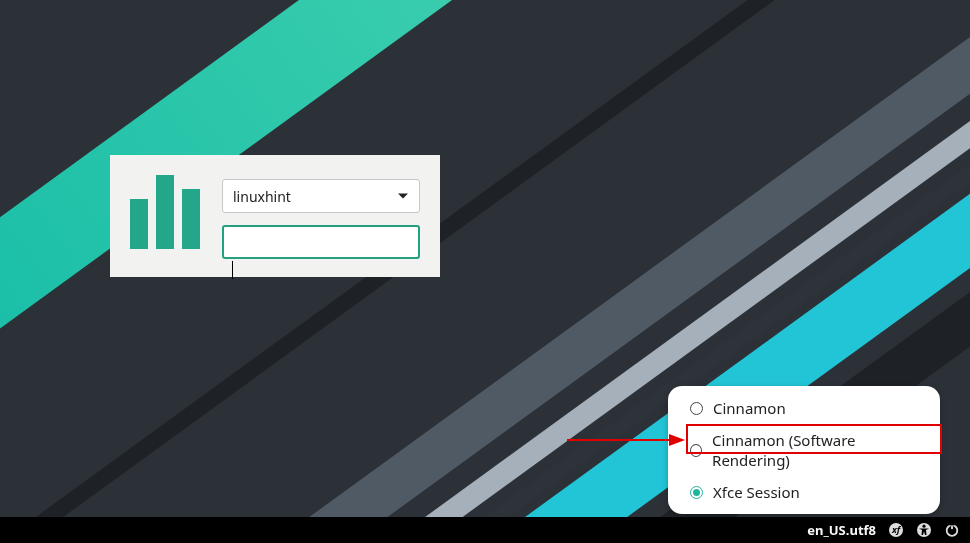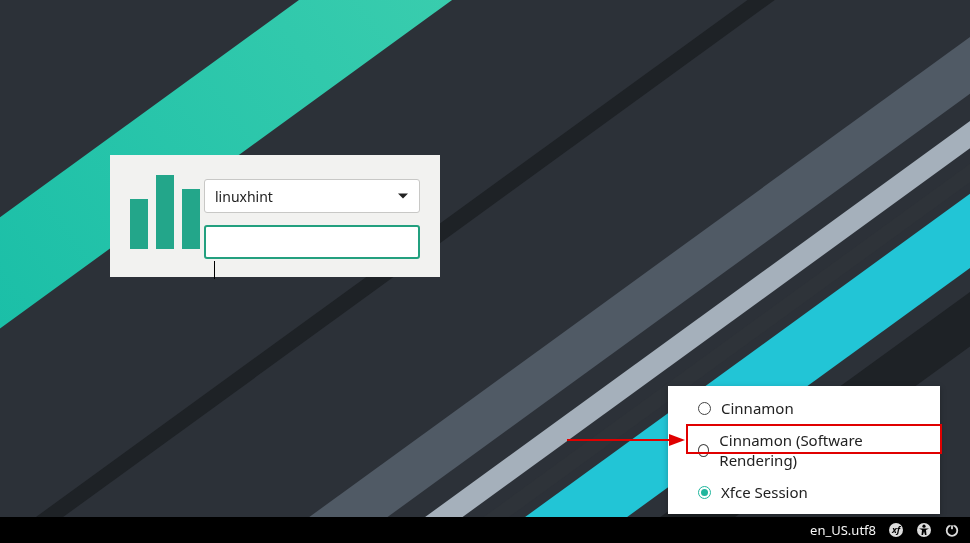--- a/index.html
+++ b/index.html
@@ -9,51 +9,51 @@
     .stripe { position: absolute; transform: rotate(-36deg); transform-origin: center; }
     .stripe.a { width: 1600px; height: 90px; background: linear-gradient(90deg, #14bca6, #6be3b8); top: -150px; left: -280px; }
     .stripe.e { width: 1600px; height: 16px; background: #1e2226; top: 80px; left: -160px; }
     .stripe.b { width: 1800px; height: 46px; background: #505a65; top: 86px; left: 10px; }
     .stripe.c { width: 1800px; height: 22px; background: #a5b0bb; top: 115px; left: 82px; }
     .stripe.g { width: 1800px; height: 15px; background: #2e3339; top: 140px; left: 105px; }
     .stripe.d { width: 1800px; height: 60px; background: #22c5d6; top: 150px; left: 140px; }
     .stripe.f { width: 1800px; height: 44px; background: #1e2226; top: 210px; left: 190px; }
 
     
-    .card { position: absolute; left: 110px; top: 155px; width: 330px; background: #f2f2f0; padding: 20px 20px 18px 20px; display: flex; align-items: flex-start; }
+    .card { position: absolute; left: 110px; top: 155px; width: 330px; background: #f2f2f0; padding: 20px 20px 18px 20px; display: flex; gap: 18px; align-items: flex-start; }
     .logo { width: 74px; height: 74px; display: flex; align-items: flex-end; gap: 8px; }
     .logo .bar { background: #23a68a; width: 18px; }
     .logo .b1 { height: 50px; }
     .logo .b2 { height: 74px; position: relative; }
     .logo .b3 { height: 60px; }
     .fields { flex: 1; display: flex; flex-direction: column; gap: 12px; padding-top: 4px; }
     .combo { position: relative; height: 34px; background: #fff; border: 1px solid #c8c8c6; border-radius: 3px; display: flex; align-items: center; padding: 0 10px; cursor: pointer; }
     .combo span { font-size: 14px; color: #222; }
     .combo .chev { margin-left: auto; }
     .chev svg { width: 12px; height: 12px; display:block; }
     .pw { height: 34px; background: #fff; border: 2px solid #23a07f; border-radius: 3px; padding: 0 8px; }
     .pw input { width: 100%; height: 100%; border: none; outline: none; font-size: 14px; background: transparent; }
     .caret { display:inline-block; width:1px; height:18px; background:#000; vertical-align:middle; animation: blink 1s step-end infinite; }
     @keyframes blink { 50% { opacity: 0; } }
 
     .login-row { position: absolute; left: 110px; top: 298px; width: 330px; display: flex; justify-content: flex-end; }
     .login-btn { background: #3a3f43; color: #eceeee; border: none; border-radius: 3px; padding: 10px 20px; font-size: 15px; cursor: pointer; }
 
     
-    .sessions { position: absolute; right: 30px; bottom: 29px; width: 272px; background: #fff; border-radius: 0; padding: 6px 16px; box-shadow: 0 2px 6px rgba(0,0,0,.25); }
+    .sessions { position: absolute; right: 30px; bottom: 29px; width: 272px; background: #fff; border-radius: 14px; padding: 6px 8px; box-shadow: 0 2px 6px rgba(0,0,0,.25); }
     .sess-item { display: flex; align-items: center; gap: 10px; padding: 6px 14px; font-size: 15px; color: #222; cursor: pointer; }
     .radio { width: 13px; height: 13px; border-radius: 50%; border: 1.8px solid #444; display:inline-flex; align-items:center; justify-content:center; }
     .radio.sel { border-color: #20b69d; }
     .radio.sel::after { content:""; width:7px; height:7px; background:#20b69d; border-radius:50%; }
     .highlight { position:absolute; border:2px solid #e00000; pointer-events:none; }
     .arrow { position:absolute; pointer-events:none; }
 
     
     .panel { position: absolute; left: 0; right: 0; bottom: 0; height: 26px; background: #000; display: flex; align-items: center; justify-content: flex-end; padding: 0 10px; gap: 12px; }
-    .panel-text { color: #f8f8f8; font-size: 13px; font-weight: 400; margin-left: 16px; }
+    .panel-text { color: #f8f8f8; font-size: 13px; font-weight: 700; margin-left: 16px; }
     .picon { width: 16px; height: 16px; color: #eee; display:inline-flex; align-items:center; justify-content:center; cursor:pointer;font-style:italic; }
     .picon svg { width: 16px; height: 16px; display:block; }
   </style>
 </head>
 <body>
 
 <div class="screen">
 
   <div class="stripe a"></div>
   <div class="stripe e"></div>

